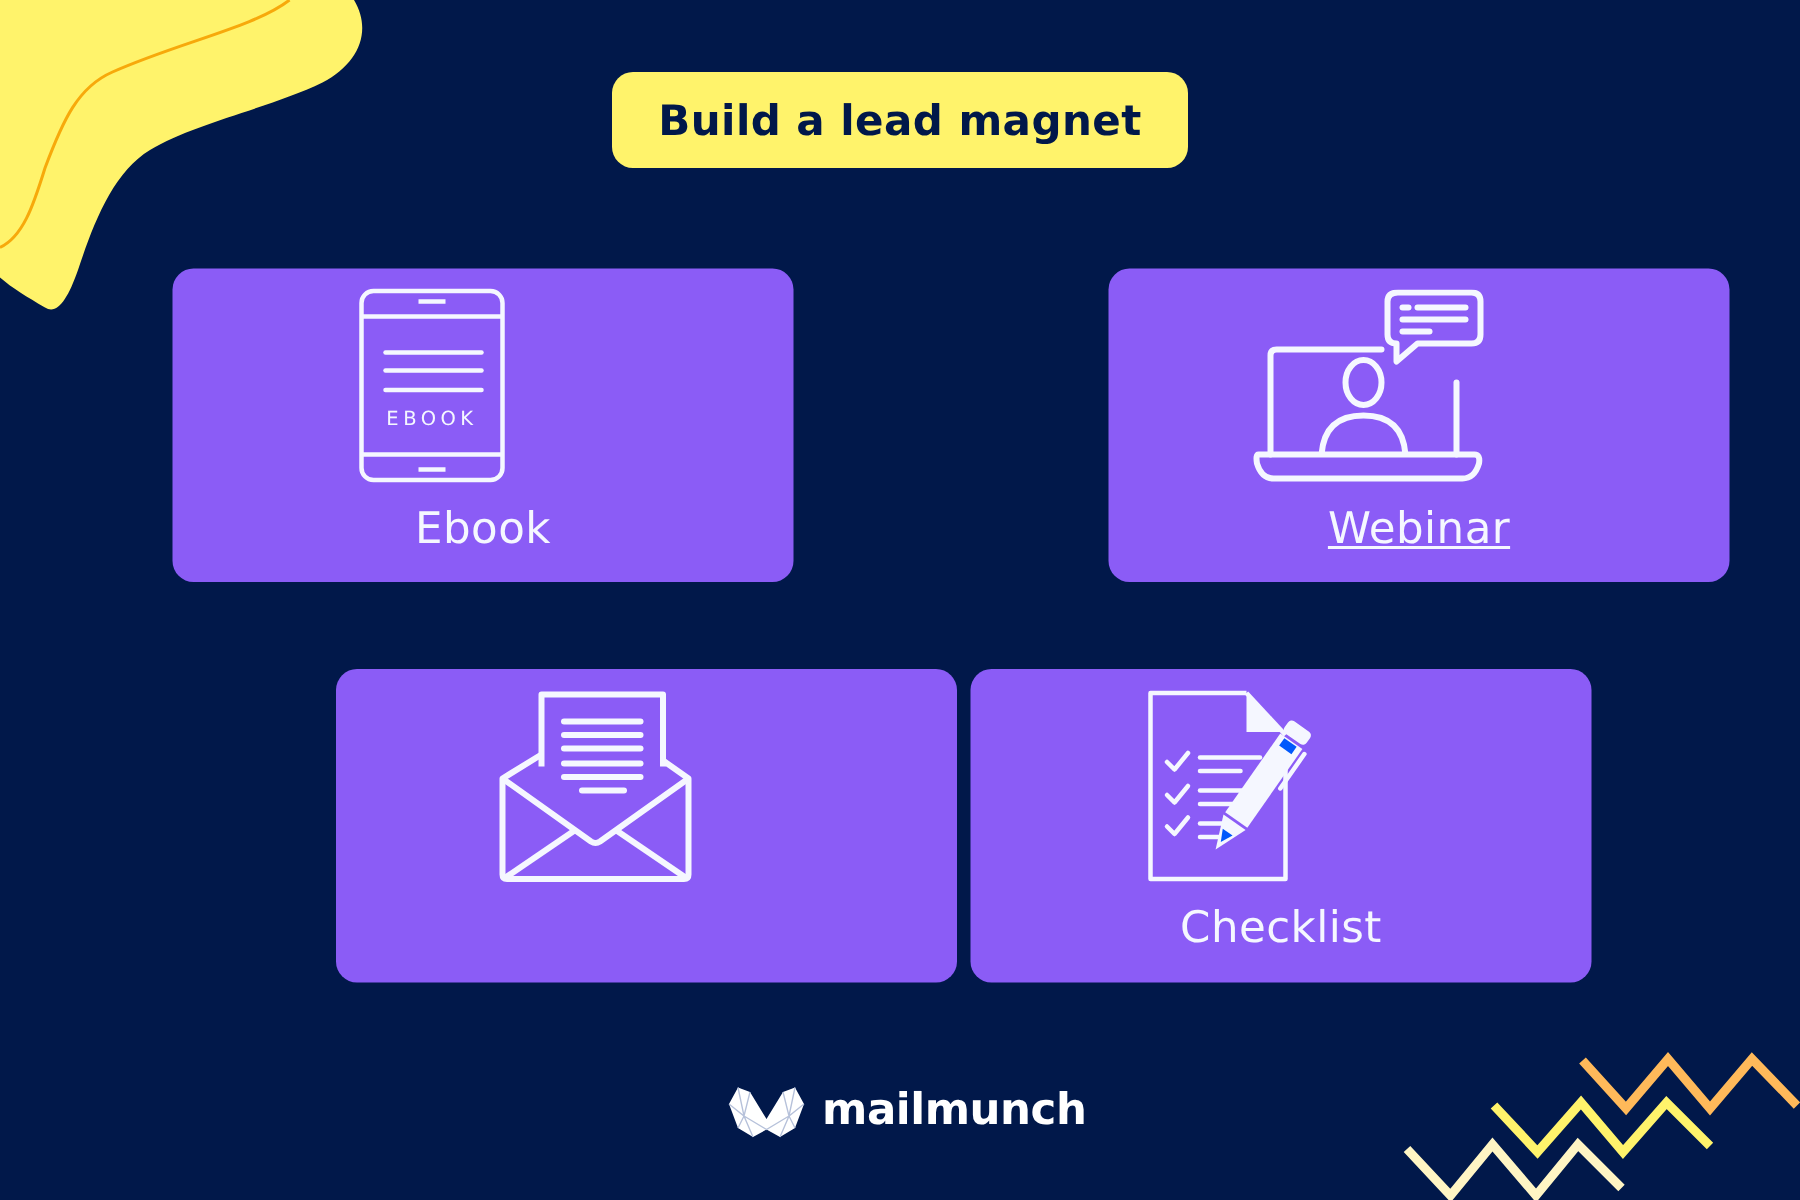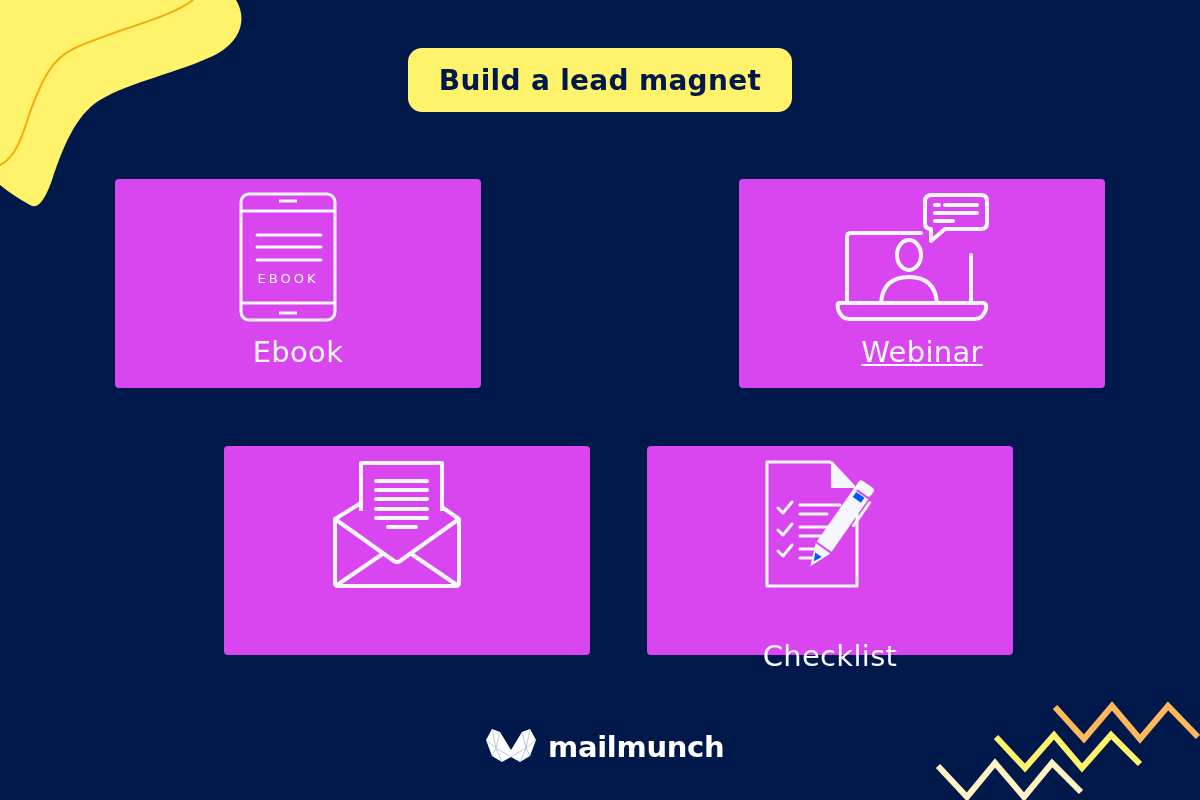--- a/index.html
+++ b/index.html
@@ -12,32 +12,32 @@
     .title-pill {
       position: absolute; left: 408px; top: 48px; width: 384px; height: 64px;
       background: #fff36b; border-radius: 14px;
       display: flex; align-items: center; justify-content: center;
       box-sizing: border-box;
     }
     .title-pill span {
       color: #01184a; font-weight: bold; font-size: 28px; letter-spacing: 0.3px;
     }
     .card {
-      position: absolute; width: 366px; height: 209px;
-      background: #d946ef; border-radius: 4px;
+      position: absolute; width: 414px; height: 209px;
+      background: #8b5cf6; border-radius: 14px;
       cursor: pointer;
     }
     .card svg.icon { position: absolute; }
     .card .label {
       position: absolute; left: 0; right: 0; text-align: center;
       color: #f5f7ff; font-size: 29px; letter-spacing: 0.3px;
     }
     .logo {
       position: absolute; left: 484px; top: 722px; height: 42px;
-      display: flex; align-items: flex-end; gap: 10px;
+      display: flex; align-items: flex-start; gap: 10px;
     }
     .logo span { color: #ffffff; font-weight: bold; font-size: 29px; letter-spacing: -0.3px; }
   </style>
 </head>
 <body>
 
 <svg class="deco" width="300" height="220" viewBox="0 0 300 220">
   <path d="M0,0 L236,0 C248,20 240,42 215,55 C180,72 130,82 100,100 C75,115 62,150 52,180 C45,200 38,210 30,205 C18,198 8,192 0,185 Z" fill="#fff36b"></path>
   <path d="M193,0 C170,18 120,28 75,48 C52,58 42,80 30,112 C22,138 15,158 0,165" fill="none" stroke="#f7a90b" stroke-width="2"></path>
 </svg>
@@ -116,21 +116,21 @@
 
     <g transform="translate(89,44) rotate(35)">
       <rect x="-9" y="-24" width="18" height="10" rx="3" fill="#f5f7ff"></rect>
       <rect x="-9" y="-12" width="18" height="64" fill="#f5f7ff"></rect>
       <path d="M-9,54 L9,54 L0,76 Z" fill="#f5f7ff"></path>
       <rect x="-5" y="-11" width="10" height="6" fill="#0058fc"></rect>
       <line x1="12" y1="-10" x2="12" y2="18" stroke="#f5f7ff" stroke-width="3" stroke-linecap="round"></line>
       <path d="M-4,62 L4,62 L0,70 Z" fill="#0058fc"></path>
     </g>
   </svg>
-  <div class="label" style="top:155px;margin-top:38px;">Checklist</div>
+  <div class="label" style="top:155px;">Checklist</div>
 </div>
 
 <div class="logo">
   <svg width="54" height="38" viewBox="0 0 54 38">
     <path d="M2,14 L8,3 L16,6 L27,24 L38,6 L46,3 L52,14 L46,30 L36,36 L27,31 L18,36 L8,30 Z" fill="#ffffff"></path>
     <path d="M8,3 L12,22 L18,36 M16,6 L12,22 L2,14 M46,3 L42,22 L36,36 M38,6 L42,22 L52,14 M12,22 L27,31 L42,22 M8,30 L12,22 M46,30 L42,22" fill="none" stroke="#b6c1da" stroke-width="0.9"></path>
   </svg>
   <span>mailmunch</span>
 </div>
 

